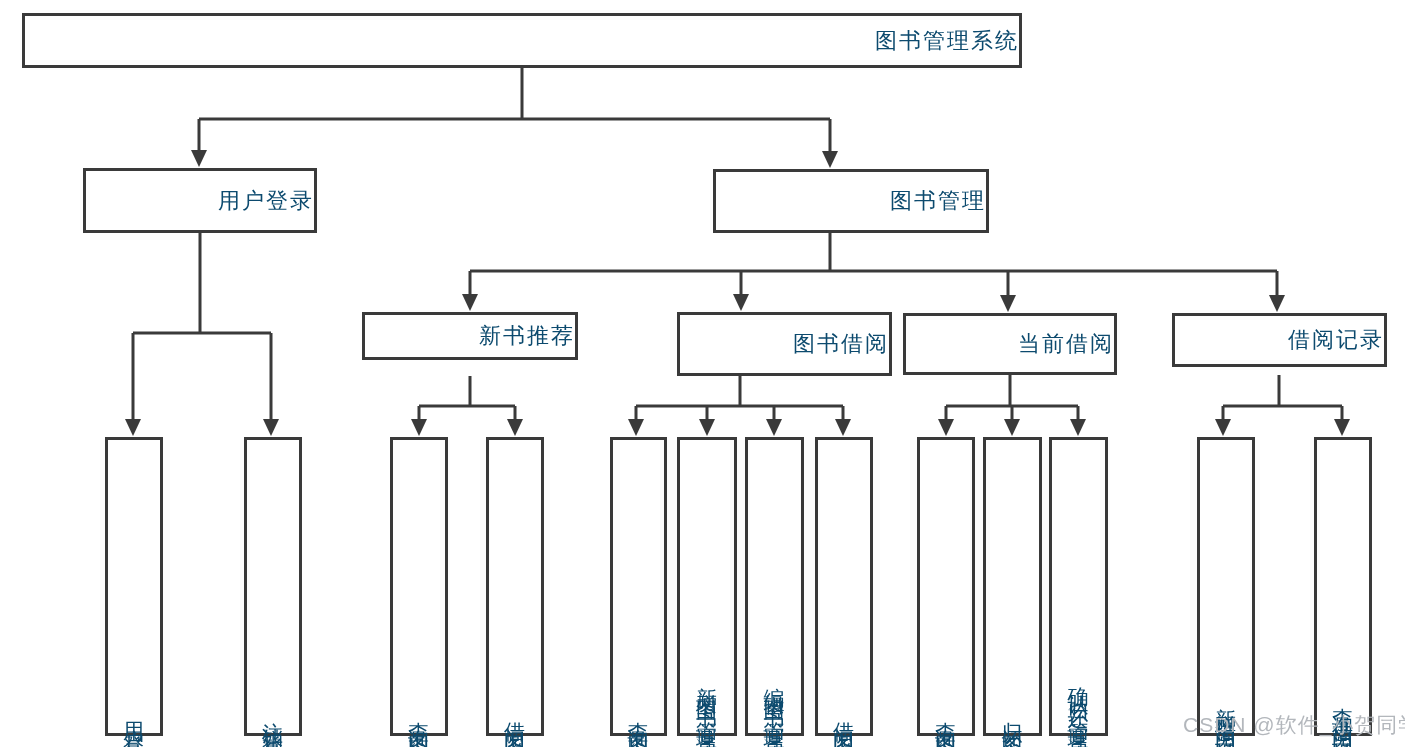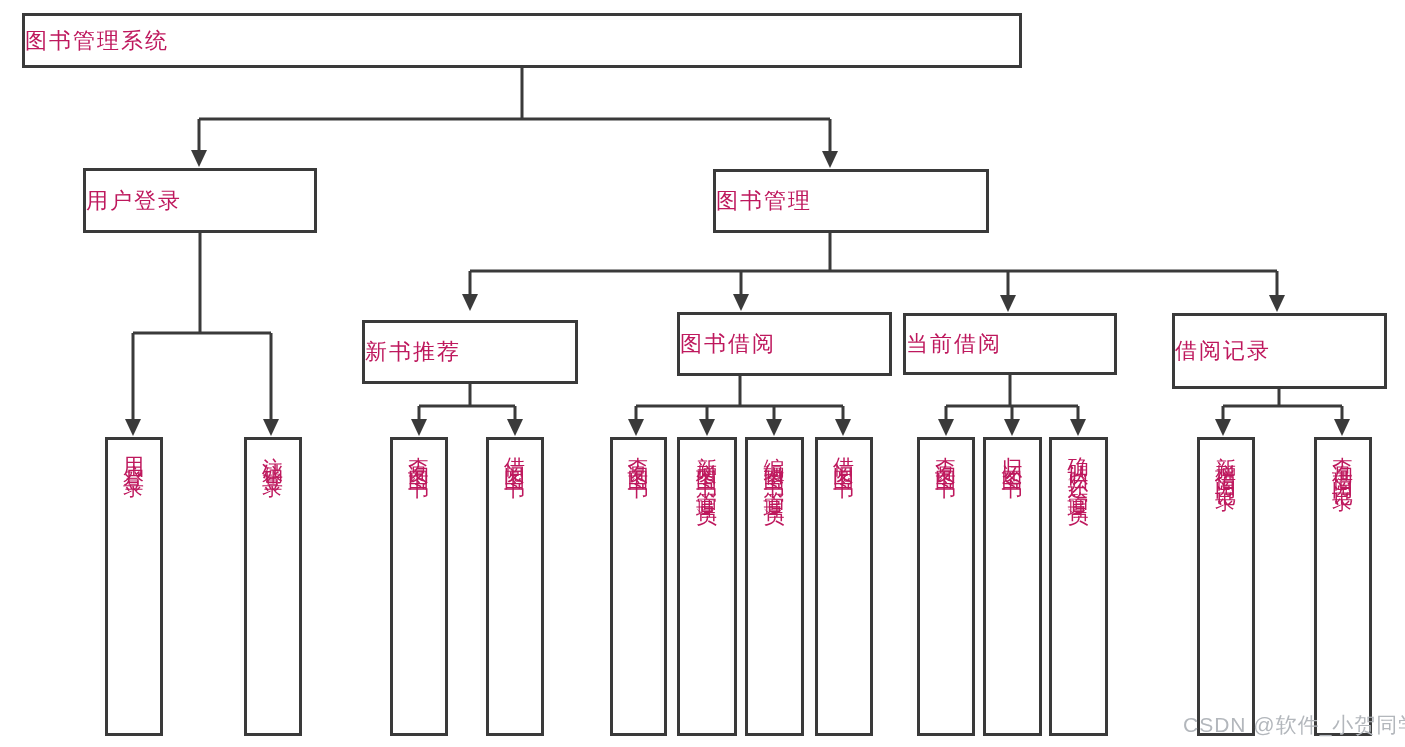--- a/index.html
+++ b/index.html
@@ -10,39 +10,39 @@
     background:#ffffff;
     font-family:"Liberation Sans", sans-serif;
     overflow:hidden;
   }
   .wires{position:absolute;left:0;top:0;z-index:1;}
   .box{
     position:absolute;
     box-sizing:border-box;
     background:#ffffff;
     border:3px solid #3a3a3a;
-    display:flex;align-items:center;justify-content:flex-start;
-    color:#be185d;
+    display:flex;align-items:center;justify-content:flex-end;
+    color:#0c4a6e;
     z-index:2;
   }
   .h{font-size:22px;letter-spacing:2px;}
   .v{
     writing-mode:vertical-rl;
     text-orientation:mixed;
     font-size:21px;
     letter-spacing:7px;
     line-height:1;
   }
   .root{left:22px;top:13px;width:1000px;height:55px;}
   .l2a{left:83px;top:168px;width:234px;height:65px;}
   .l2b{left:713px;top:169px;width:276px;height:64px;}
-  .l3a{left:362px;top:320px;width:216px;height:64px;}
+  .l3a{left:362px;top:312px;width:216px;height:48px;}
   .l3b{left:633px;top:312px;width:215px;height:64px;margin-left:44px;}
   .l3c{left:903px;top:313px;width:214px;height:62px;}
-  .l3d{left:1172px;top:313px;width:215px;height:76px;}
+  .l3d{left:1172px;top:313px;width:215px;height:54px;}
   .leaf{top:437px;width:58px;height:299px;}
   .u1{left:105px;}
   .u2{left:244px;}
   .n1{left:390px;}
   .n2{left:486px;}
   .b1{left:610px;width:57px;}
   .b2{left:677px;width:60px;}
   .b3{left:745px;width:59px;}
   .b4{left:815px;}
   .c1{left:917px;}

